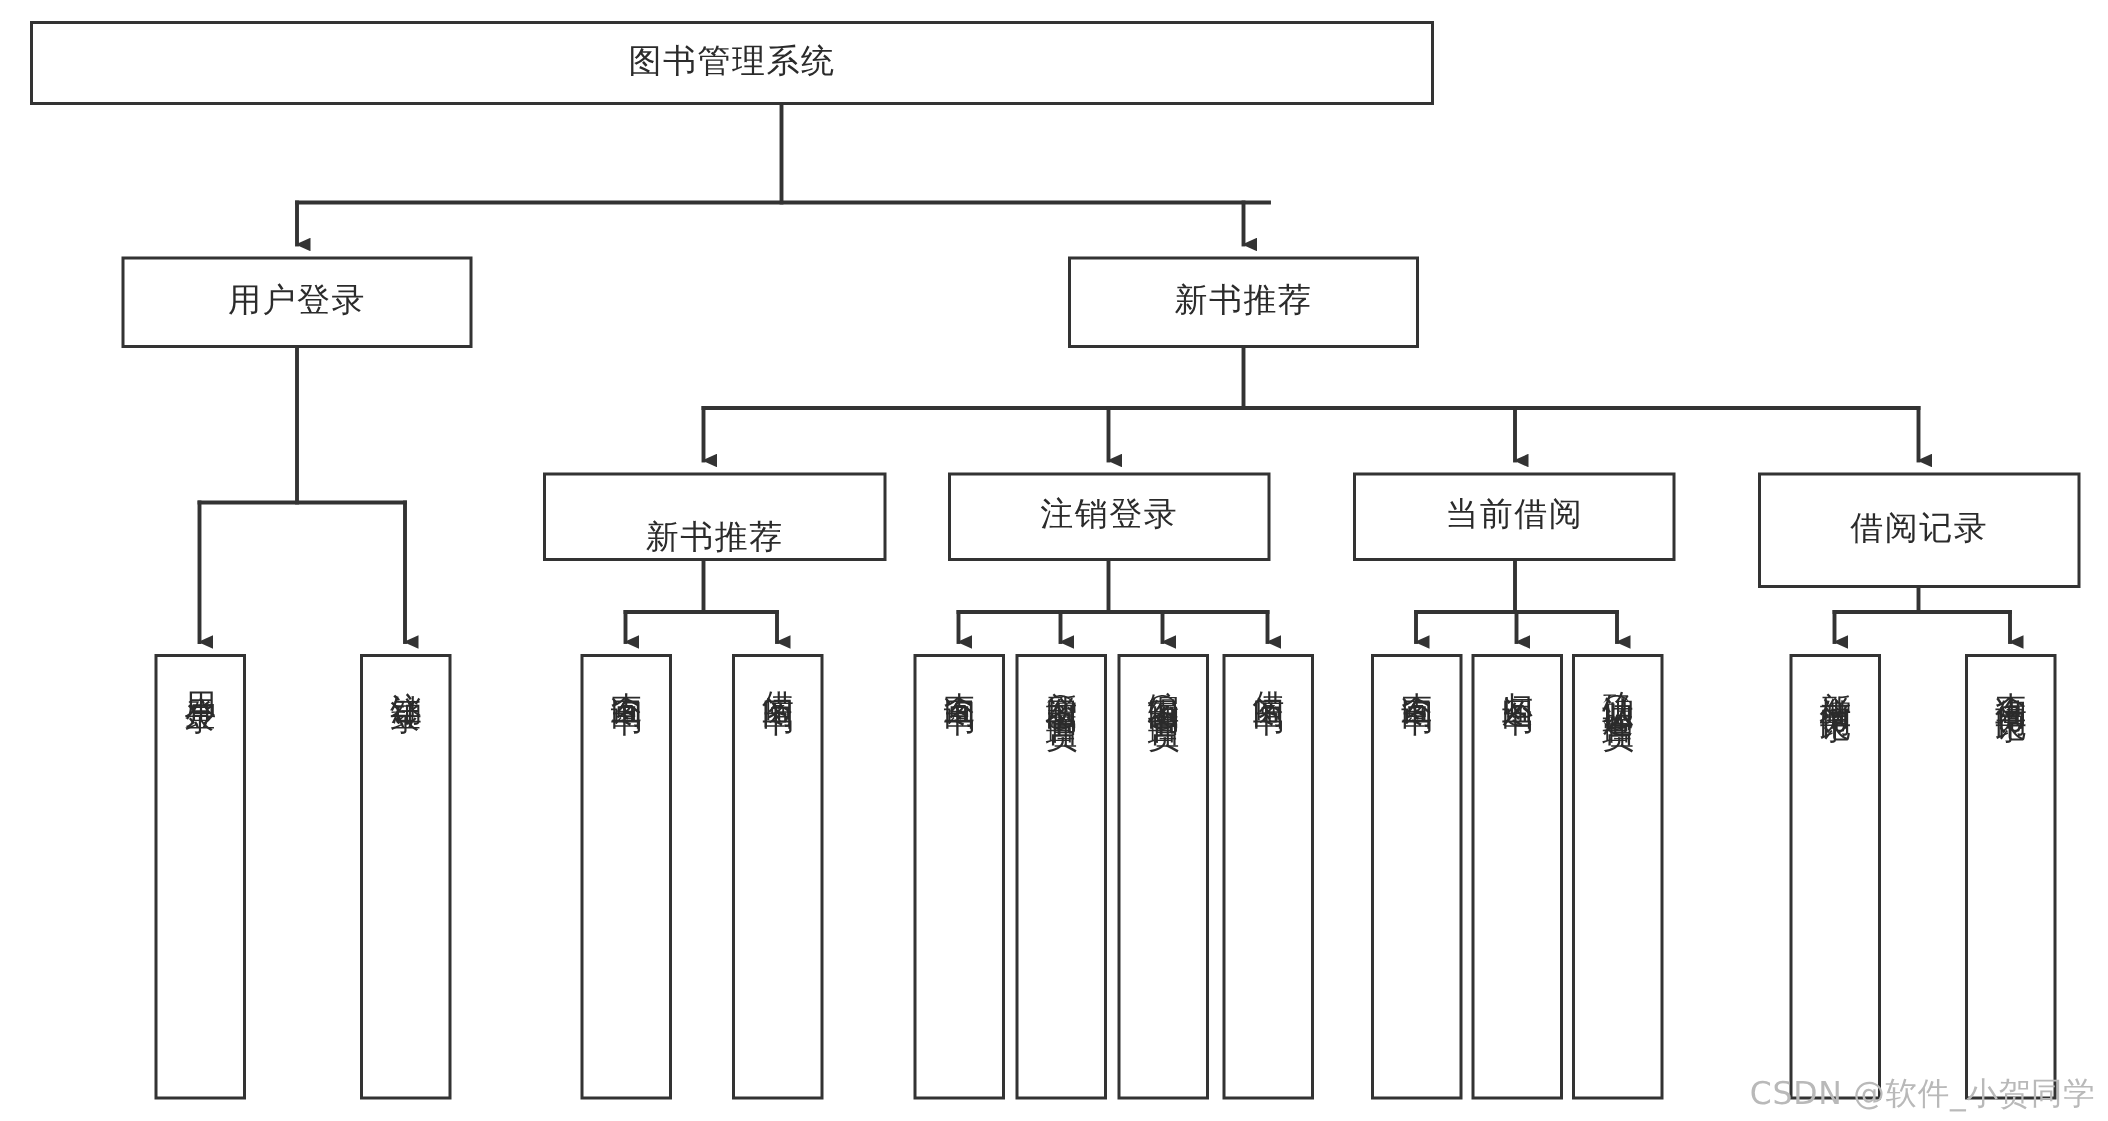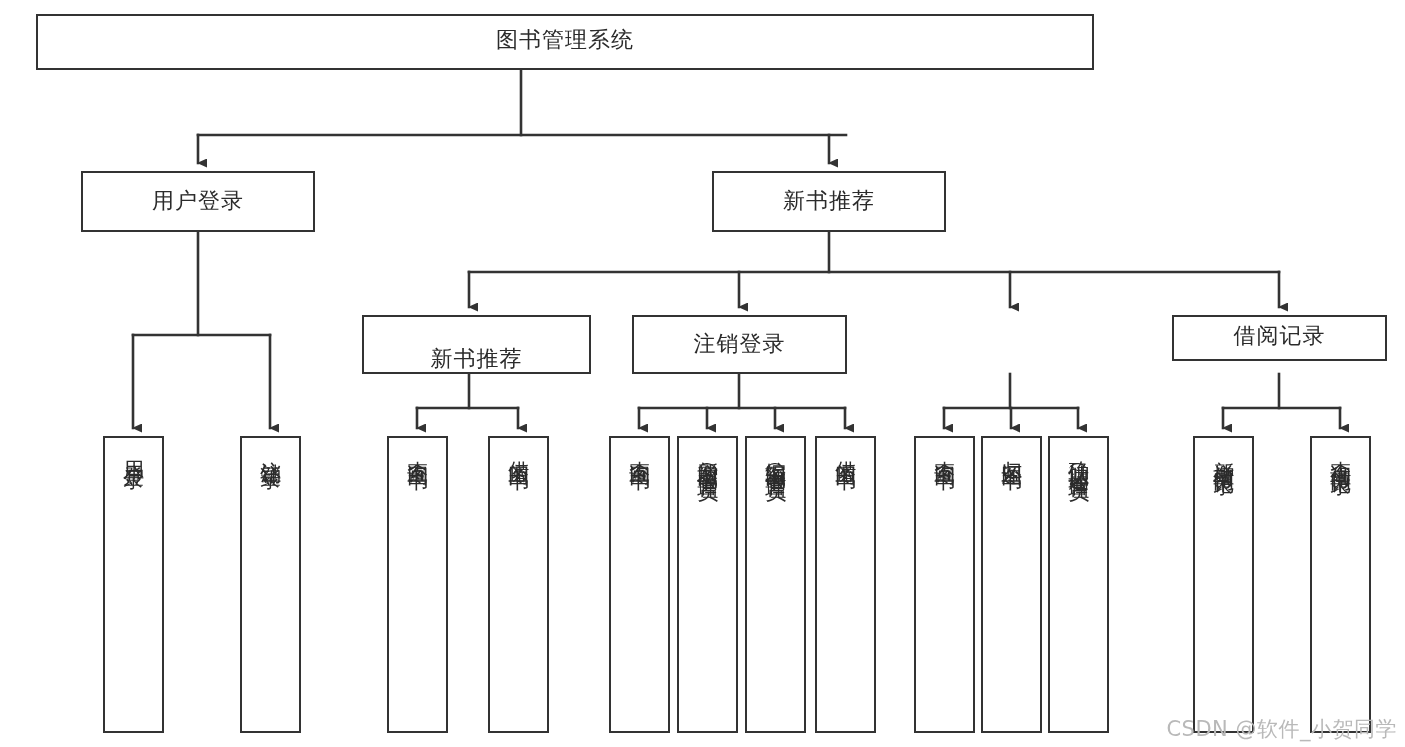--- a/index.html
+++ b/index.html
@@ -119,42 +119,45 @@
       <path d="M1011,408 L1011,428" marker-end="url(#arrowhead)"></path>
       <path d="M1078,408 L1078,428" marker-end="url(#arrowhead)"></path>
 
       <path d="M1279,374 L1279,408"></path>
       <path d="M1223,408 L1340,408"></path>
       <path d="M1223,408 L1223,428" marker-end="url(#arrowhead)"></path>
       <path d="M1340,408 L1340,428" marker-end="url(#arrowhead)"></path>
     </g>
   </svg>
 
-  <div class="node" style="left:36px; top:14px; width:1058px; height:56px;font-family:Liberation Mono, monospace;">
+  <div class="node" style="left:20px; top:14px; width:936px; height:56px;">
     <span class="node-label">图书管理系统</span>
   </div>
 
   <div class="node" style="left:81px; top:171px; width:234px; height:61px;">
     <span class="node-label">用户登录</span>
   </div>
 
   <div class="node" style="left:712px; top:171px; width:234px; height:61px;">
     <span class="node-label">新书推荐</span>
   </div>
 
   <div class="node" style="left:362px; top:315px; width:229px; height:59px;align-items:flex-end;">
     <span class="node-label">新书推荐</span>
   </div>
 
   <div class="node" style="left:632px; top:315px; width:215px; height:59px;">
     <span class="node-label">注销登录</span>
   </div>
 
-
-  <div class="node" style="left:1172px; top:315px; width:215px; height:46px;font-family:Liberation Mono, monospace;">
+  <div class="node" style="left:902px; top:315px; width:215px; height:59px;">
+    <span class="node-label">当前借阅</span>
+  </div>
+
+  <div class="node" style="left:1172px; top:315px; width:215px; height:77px;">
     <span class="node-label">借阅记录</span>
   </div>
 
   <div class="node leaf" style="left:103px; top:436px; width:61px; height:297px;">
     <span class="node-label">用户登录</span>
   </div>
 
   <div class="node leaf" style="left:240px; top:436px; width:61px; height:297px;">
     <span class="node-label">注销登录</span>
   </div>

